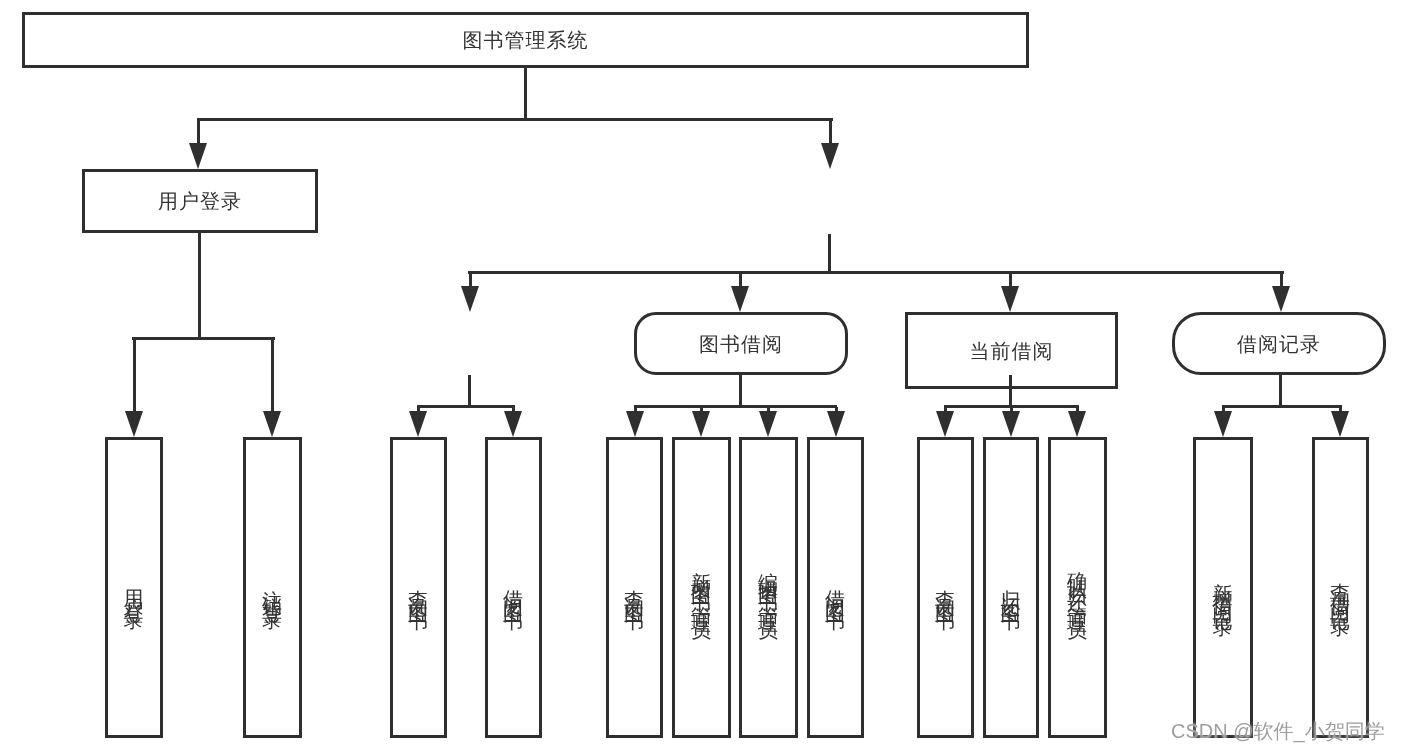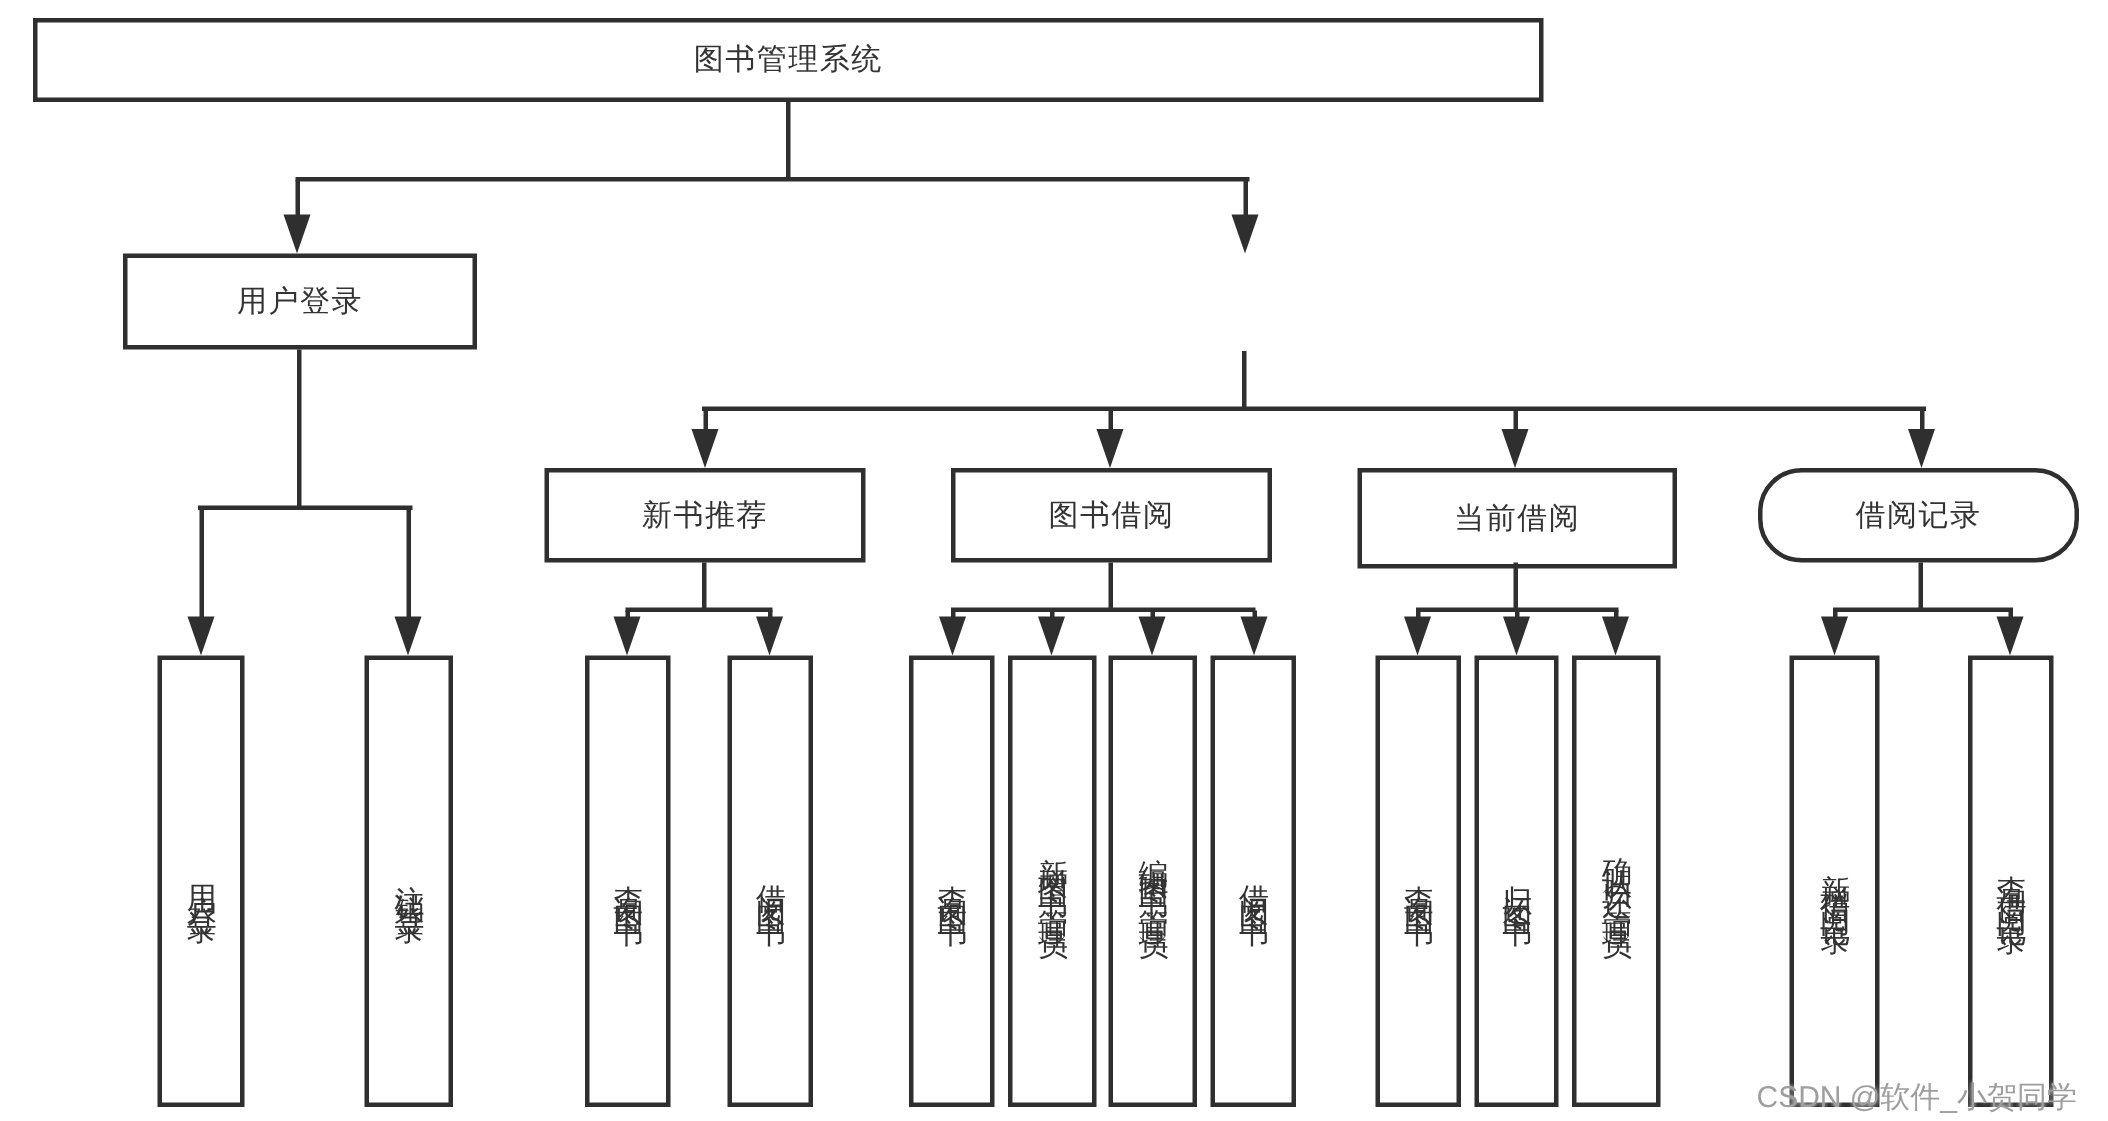--- a/index.html
+++ b/index.html
@@ -98,27 +98,24 @@
   <div class="arrow" style="left:125px; top:339px; height:98px;"></div>
   <div class="arrow" style="left:263px; top:339px; height:98px;"></div>
 
   <div class="line" style="left:828px; top:234px; width:3px; height:39px;"></div>
   <div class="line" style="left:468px; top:271px; width:816px; height:3px;"></div>
   <div class="arrow" style="left:461px; top:273px; height:39px;"></div>
   <div class="arrow" style="left:731px; top:273px; height:39px;"></div>
   <div class="arrow" style="left:1001px; top:273px; height:39px;"></div>
   <div class="arrow" style="left:1272px; top:273px; height:39px;"></div>
 
-  <div class="box hbox" style="left:363px; top:312px; width:214px; height:63px;">
-    <span>新书推荐</span>
-  </div>
-  <div class="box hbox" style="left:634px; top:312px; width:214px; height:63px;">
+  <div class="box hbox" style="left:634px; top:312px; width:214px; height:63px;border-radius:22px;">
     <span>图书借阅</span>
   </div>
-  <div class="box hbox" style="left:905px; top:312px; width:213px; height:67px;">
+  <div class="box hbox" style="left:905px; top:312px; width:213px; height:77px;">
     <span>当前借阅</span>
   </div>
   <div class="box hbox" style="left:1172px; top:312px; width:214px; height:63px;border-radius:29px;">
     <span>借阅记录</span>
   </div>
 
   <div class="line" style="left:468px; top:375px; width:3px; height:32px;"></div>
   <div class="line" style="left:417px; top:405px; width:98px; height:3px;"></div>
   <div class="arrow" style="left:409px; top:407px; height:30px;"></div>
   <div class="arrow" style="left:504px; top:407px; height:30px;"></div>

